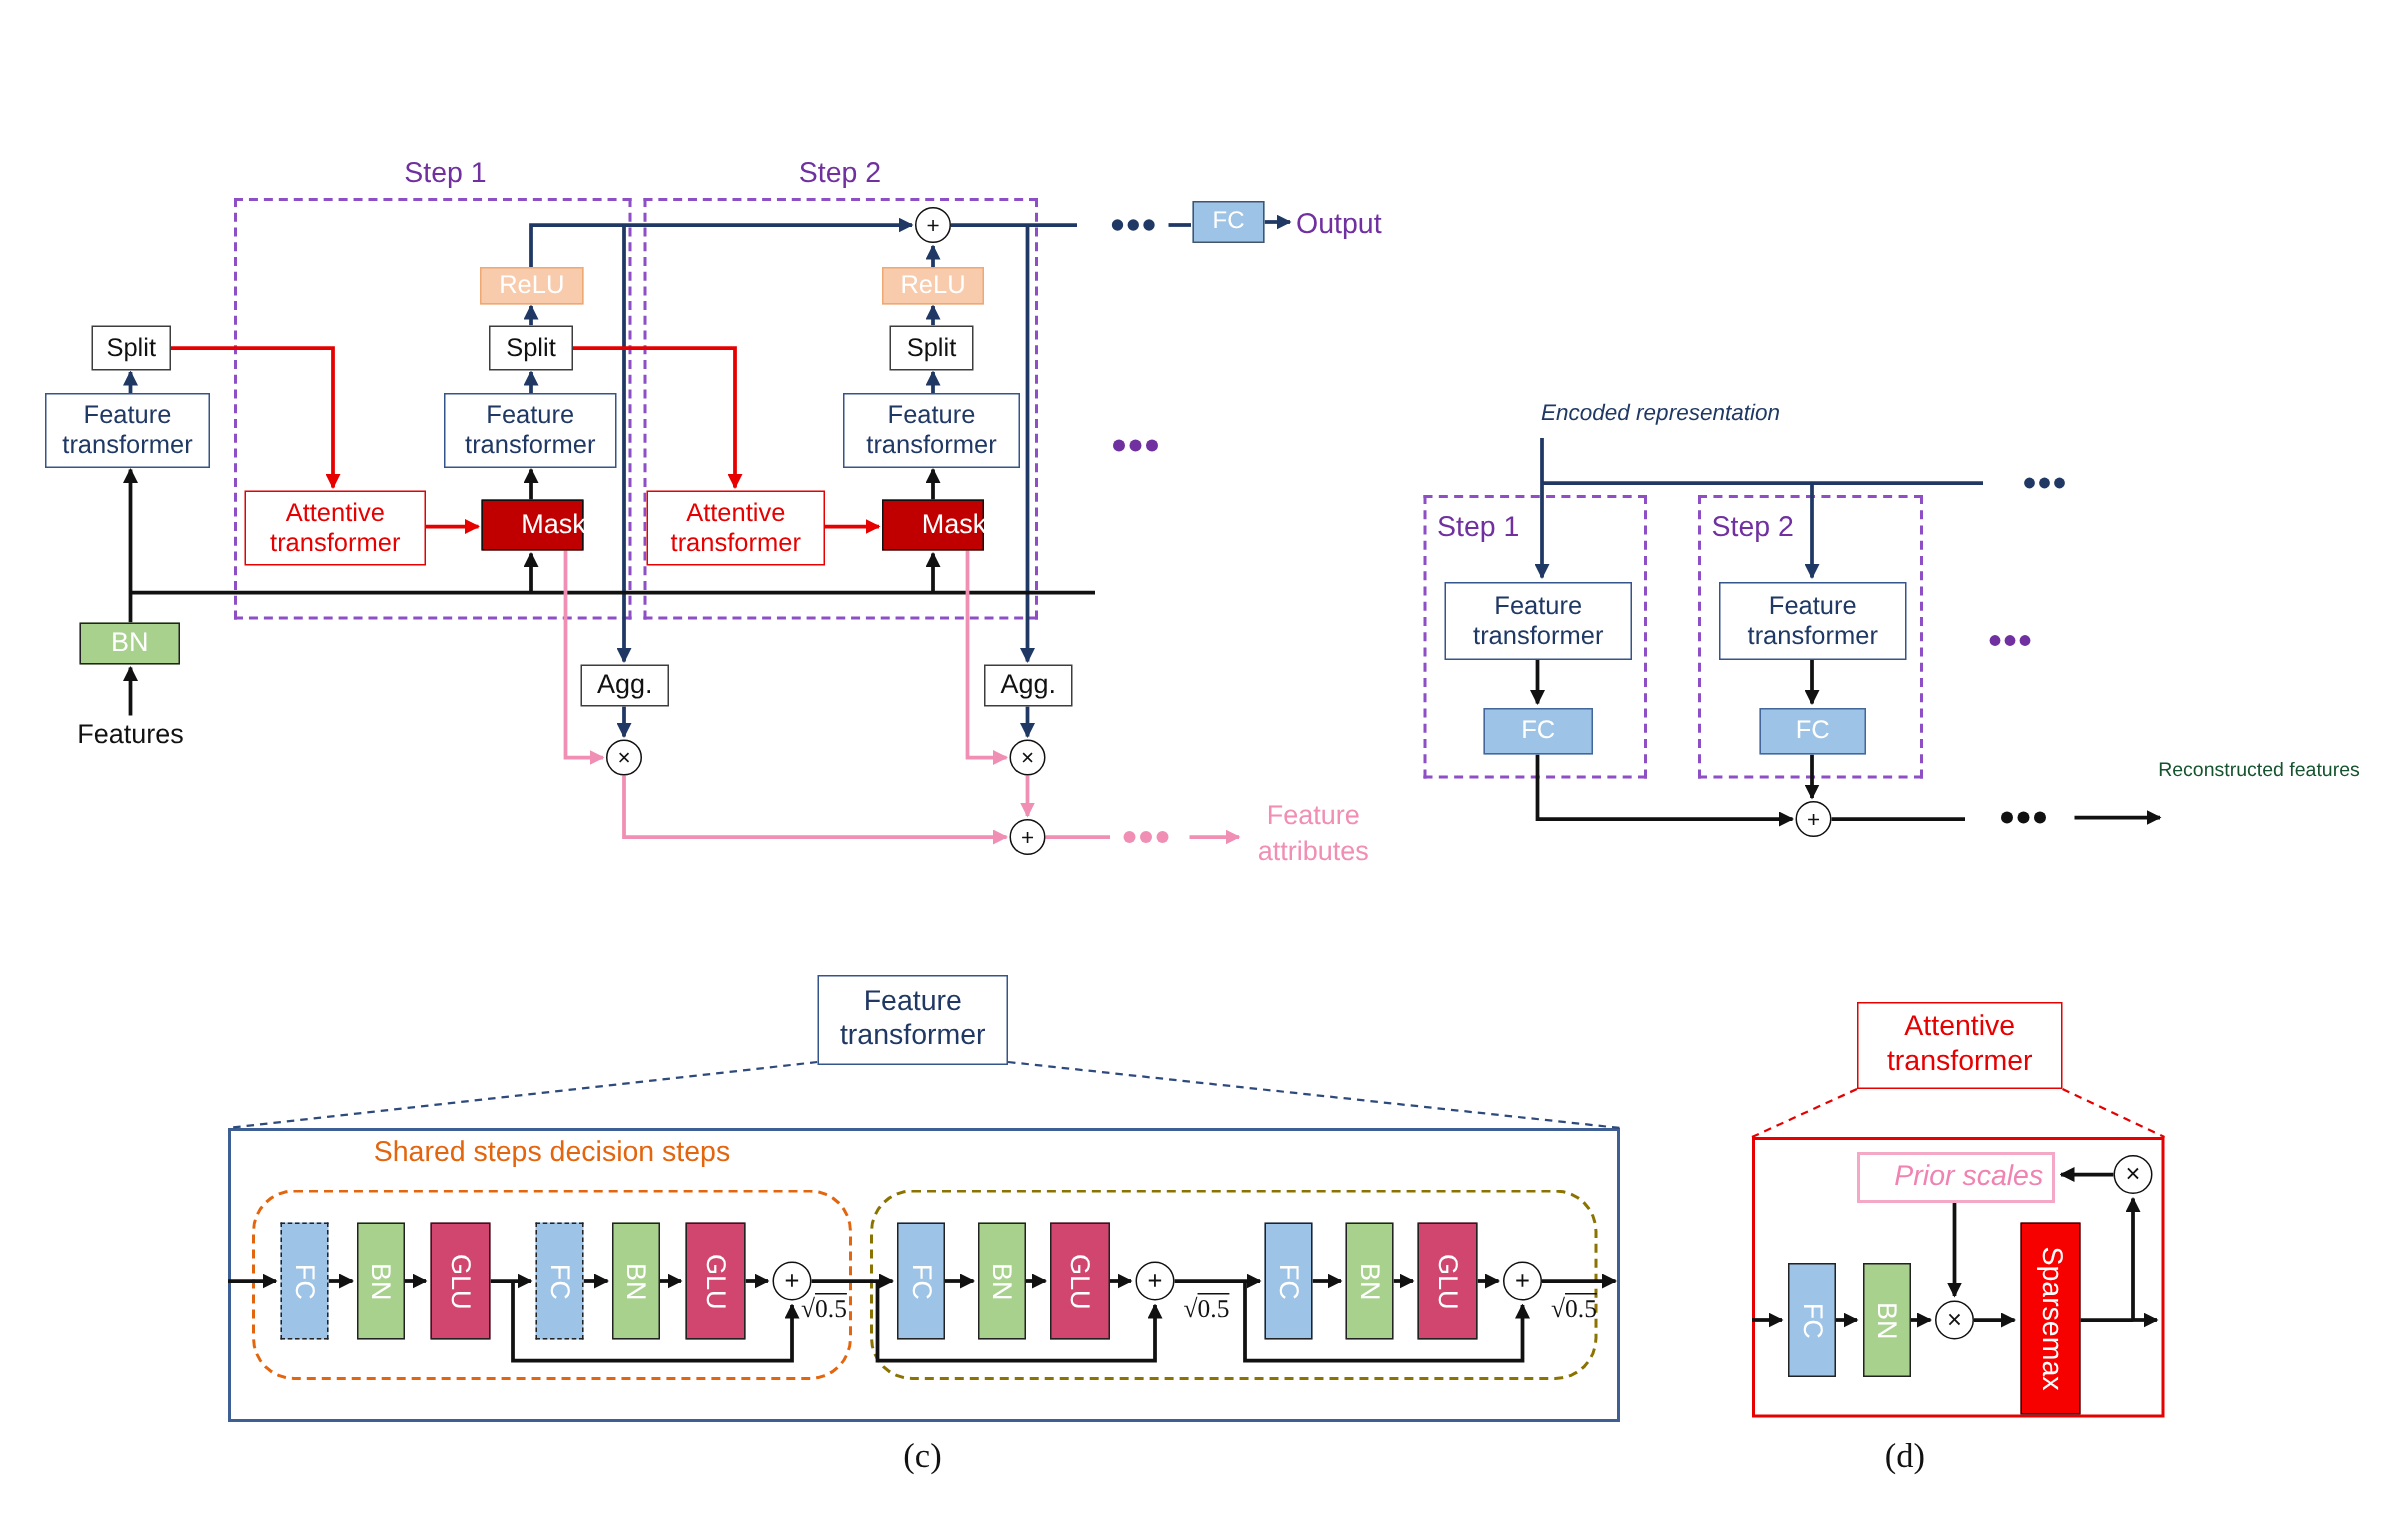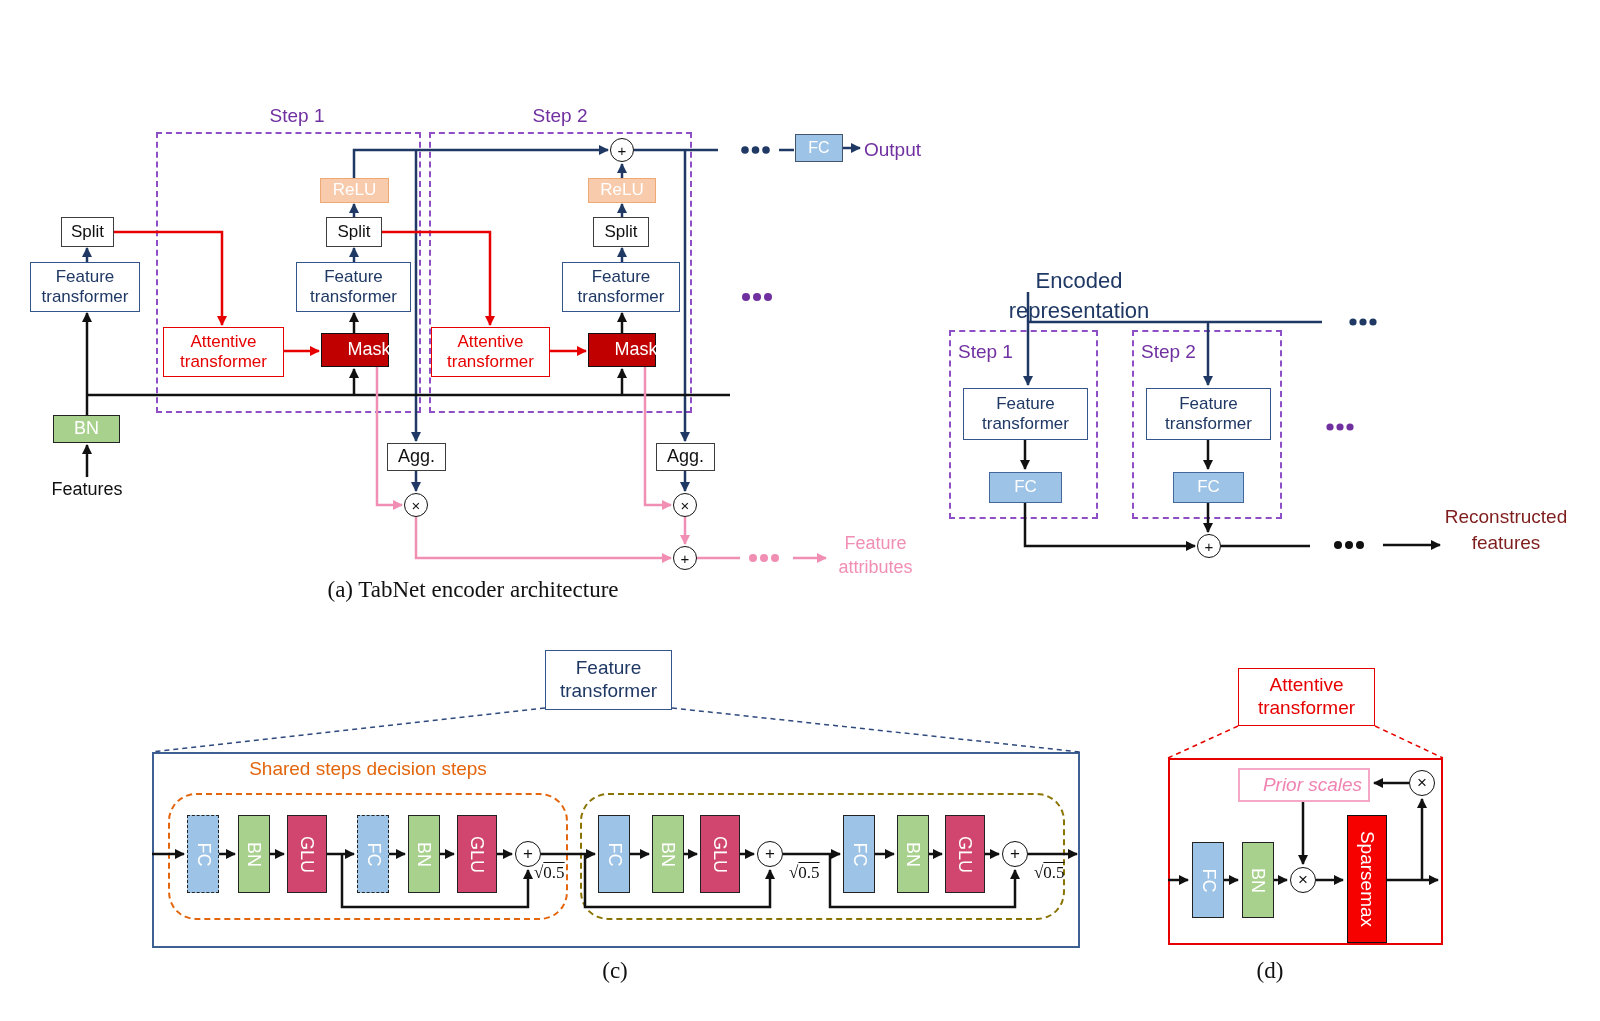--- a/index.html
+++ b/index.html
@@ -230,31 +230,30 @@
   <div class="circle" style="left:610px;top:138px;">+</div>
   <div class="b agg" style="left:387px;top:443px;width:59px;height:28px;">Agg.</div>
   <div class="b agg" style="left:656px;top:443px;width:59px;height:28px;">Agg.</div>
   <div class="circle" style="left:404px;top:493px;">×</div>
   <div class="circle" style="left:673px;top:493px;">×</div>
   <div class="circle" style="left:673px;top:546px;">+</div>
 
   <div class="b fcout" style="left:795px;top:134px;width:48px;height:28px;">FC</div>
   <div class="txt" style="left:864px;top:137px;width:90px;text-align:left;font-size:19px;color:#7030A0;">Output</div>
   <div class="txt" style="left:828px;top:531px;width:95px;font-size:18px;color:#F08EB4;">Feature attributes</div>
-  <div class="cap" style="left:273px;top:577px;width:400px;">(a) TabNet encoder architecture</div>
-
-  <div class="txt" style="left:964px;top:266px;width:230px;font-size:22px;color:#1F6C8E;color:#1F5D86;color:#1F3864;">Encoded representation</div>
+
+  <div class="txt" style="left:992px;top:266px;width:230px;font-size:15px;color:#1F6C8E;color:#1F5D86;color:#1F3864;font-style:italic;">Encoded representation</div>
   <div class="steplabel" style="left:958px;top:341px;width:70px;text-align:left;">Step 1</div>
   <div class="steplabel" style="left:1141px;top:341px;width:70px;text-align:left;">Step 2</div>
   <div class="b ft" style="left:963px;top:388px;width:125px;height:52px;">Feature transformer</div>
   <div class="b ft" style="left:1146px;top:388px;width:125px;height:52px;">Feature transformer</div>
   <div class="b fcdec" style="left:989px;top:472px;width:73px;height:31px;">FC</div>
   <div class="b fcdec" style="left:1173px;top:472px;width:71px;height:31px;">FC</div>
   <div class="circle" style="left:1197px;top:534px;">+</div>
-  <div class="txt" style="left:1435px;top:504px;width:142px;font-size:19px;color:#7f1d1d;text-align:center;">Reconstructed features</div>
+  <div class="txt" style="left:1435px;top:504px;width:142px;font-size:13px;color:#14532d;text-align:center;">Reconstructed features</div>
 
   <div class="b titlebox" style="left:545px;top:650px;width:127px;height:60px;">Feature transformer</div>
   <div class="txt" style="left:218px;top:756px;width:300px;font-size:19px;color:#E3650D;">Shared steps decision steps</div>
 
   <div class="vblock fcsh" style="left:187px;top:815px;width:32px;height:78px;">
       <span style="color:#fff;">FC</span>
     </div>
   <div class="vblock bnb" style="left:238px;top:815px;width:32px;height:78px;">
       <span>BN</span>
     </div>

